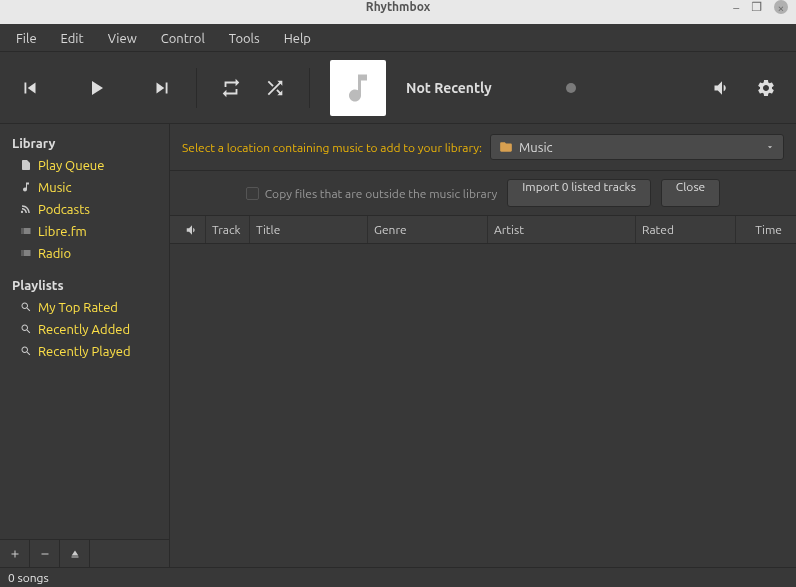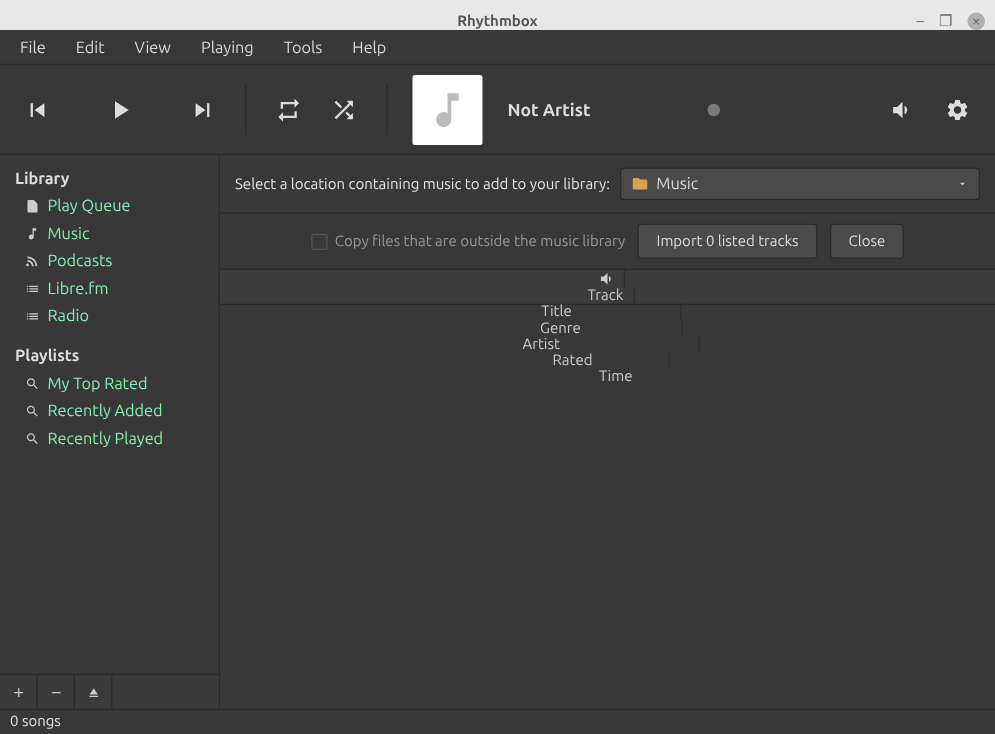--- a/index.html
+++ b/index.html
@@ -1,18 +1,18 @@
 <!DOCTYPE html>
 <html><head>
 <meta charset="utf-8">
 <style>
 * { box-sizing: border-box; margin: 0; padding: 0; font-family: "Ubuntu", "Segoe UI", sans-serif; }
 body { width: 796px; height: 587px; background: #383838; color: #d8d8d8; font-size: 13px; overflow: hidden; }
 
-.titlebar { height: 24px; background: #e8e8e8; display: flex; align-items: flex-end; padding: 0 8px; position: relative; }
+.titlebar { height: 24px; background: #e8e8e8; display: flex; align-items: flex-start; padding: 0 8px; position: relative; }
 .titlebar-title { position: absolute; left: 50%; transform: translateX(-50%); color: #555; font-weight: bold; font-size: 12px; }
 .window-controls { margin-left: auto; display: flex; gap: 12px; align-items: center; }
 .window-controls span { color: #666; font-size: 12px; cursor: pointer; }
 .close-btn { width: 14px; height: 14px; border-radius: 50%; background: #b0b0b0; display: flex; align-items: center; justify-content: center; font-size: 9px; color: #fff; }
 
 .menubar { height: 28px; background: #383838; display: flex; align-items: center; padding: 0 4px; gap: 0; border-bottom: 1px solid #2a2a2a; }
 .menubar-item { padding: 4px 12px; cursor: pointer; color: #d8d8d8; }
 
 .toolbar { height: 72px; background: #373737; display: flex; align-items: center; padding: 0 12px; gap: 8px; border-bottom: 1px solid #2a2a2a; }
 .toolbar-btn { width: 36px; height: 36px; display: flex; align-items: center; justify-content: center; cursor: pointer; color: #ddd; }
@@ -21,40 +21,40 @@
 .toolbar-gap { width: 14px; }
 .divider { width: 1px; height: 40px; background: #2a2a2a; margin: 0 8px; }
 .albumart { width: 56px; height: 56px; background: #fff; display: flex; align-items: center; justify-content: center; border-radius: 2px; margin-left: 4px; }
 .albumart svg { width: 36px; height: 36px; fill: #bbb; }
 .nowplaying { margin-left: 12px; font-weight: bold; color: #ddd; font-size: 14px; }
 .progress-dot { width: 10px; height: 10px; border-radius: 50%; background: #7a7a7a; margin-left: auto; margin-right: 120px; }
 .vol-btn svg, .gear-btn svg { width: 20px; height: 20px; fill: #ddd; }
 
 .main { display: flex; height: calc(587px - 24px - 28px - 72px - 20px); }
 
-.sidebar { width: 176px; background: #383838; border-right: 1px solid #2a2a2a; display: flex; flex-direction: column; }
+.sidebar { width: 192px; background: #383838; border-right: 1px solid #2a2a2a; display: flex; flex-direction: column; }
 .sidebar-content { flex: 1; overflow-y: auto; padding: 8px 0; }
 .sidebar-header { padding: 4px 12px; font-weight: bold; color: #ddd; font-size: 13px; }
-.sidebar-item { padding: 4px 12px 4px 20px; cursor: pointer; display: flex; align-items: center; gap: 6px; color: #86efac; }
+.sidebar-item { padding: 4px 12px 4px 20px; cursor: pointer; display: flex; align-items: center; gap: 6px; color: #fde047; }
 .sidebar-item svg { width: 12px; height: 12px; fill: #ccc; flex-shrink: 0; }
 .sidebar-footer { height: 28px; background: #3a3a3a; border-top: 1px solid #2a2a2a; display: flex; }
 .sidebar-footer-btn { width: 30px; display: flex; align-items: center; justify-content: center; cursor: pointer; color: #ccc; border-right: 1px solid #2a2a2a; }
 .sidebar-footer-btn svg { width: 12px; height: 12px; fill: #ccc; }
 
 .content { flex: 1; display: flex; flex-direction: column; background: #383838; }
 .importbar { padding: 10px 12px; display: flex; align-items: center; gap: 8px; border-bottom: 1px solid #2a2a2a; }
-.importbar-label { color: #e5e5e5; font-size: 12px; }
+.importbar-label { color: #eab308; font-size: 12px; }
 .location-select { flex: 1; height: 26px; background: #4a4a4a; border: 1px solid #2a2a2a; border-radius: 3px; display: flex; align-items: center; padding: 0 8px; gap: 6px; cursor: pointer; }
 .location-select svg { width: 14px; height: 14px; fill: #d8a050; }
 .location-select .chev { margin-left: auto; fill: #ccc; width: 10px; height: 10px; }
 .importactions { padding: 8px 12px; display: flex; align-items: center; justify-content: center; gap: 10px; border-bottom: 1px solid #2a2a2a; }
 .checkbox-row { display: flex; align-items: center; gap: 6px; color: #999; font-size: 12px; }
 .checkbox { width: 13px; height: 13px; border: 1px solid #555; background: #3a3a3a; border-radius: 2px; }
-.btn { height: 28px; padding: 0 14px; background: #4a4a4a; border: 1px solid #2a2a2a; border-radius: 3px; color: #ddd; font-size: 12px; cursor: pointer; display: flex; align-items: center; }
-.tableheader { height: 28px; background: #3c3c3c; border-bottom: 1px solid #2a2a2a; display: flex; align-items: center; padding: 0 8px; color: #ccc; font-size: 12px; flex-direction: column; }
+.btn { height: 28px; padding: 0 14px; background: #4a4a4a; border: 1px solid #2a2a2a; border-radius: 3px; color: #ddd; font-size: 12px; cursor: pointer; display: flex; align-items: flex-start; }
+.tableheader { height: 28px; background: #3c3c3c; border-bottom: 1px solid #2a2a2a; display: flex; align-items: center; padding: 0 8px; color: #ccc; font-size: 12px; }
 .th { border-right: 1px solid #2e2e2e; padding: 0 6px; height: 100%; display: flex; align-items: center; }
 .th.icon { width: 28px; justify-content: center; }
 .th.icon svg { width: 14px; height: 14px; fill: #ccc; }
 .th.track { width: 44px; }
 .th.title { width: 118px; }
 .th.genre { width: 120px; }
 .th.artist { width: 148px; }
 .th.album { width: 100px; flex: 1; }
 .th.time { width: 52px; justify-content: flex-end; border-right: none; }
 .tablebody { flex: 1; }
@@ -70,21 +70,21 @@
     <span>–</span>
     <span>❐</span>
     <span class="close-btn">×</span>
   </div>
 </div>
 
 <div class="menubar">
   <div class="menubar-item">File</div>
   <div class="menubar-item">Edit</div>
   <div class="menubar-item">View</div>
-  <div class="menubar-item">Playing</div>
+  <div class="menubar-item">Control</div>
   <div class="menubar-item">Tools</div>
   <div class="menubar-item">Help</div>
 </div>
 
 <div class="toolbar">
   <div class="toolbar-btn">
     <svg viewBox="0 0 24 24">
         <path d="M6 6h2v12H6zm3.5 6l8.5 6V6z"></path>
       </svg>
   </div>
@@ -110,21 +110,21 @@
     <svg viewBox="0 0 24 24">
         <path d="M10.59 9.17L5.41 4 4 5.41l5.17 5.17 1.42-1.41zM14.5 4l2.04 2.04L4 18.59 5.41 20 17.96 7.46 20 9.5V4h-5.5zm.33 9.41l-1.41 1.41 3.13 3.13L14.5 20H20v-5.5l-2.04 2.04-3.13-3.13z"></path>
       </svg>
   </div>
   <div class="divider"></div>
   <div class="albumart">
     <svg viewBox="0 0 24 24">
         <path d="M12 3v10.55c-.59-.34-1.27-.55-2-.55-2.21 0-4 1.79-4 4s1.79 4 4 4 4-1.79 4-4V7h4V3h-6z"></path>
       </svg>
   </div>
-  <div class="nowplaying">Not Artist</div>
+  <div class="nowplaying">Not Recently</div>
   <div class="progress-dot"></div>
   <div class="toolbar-btn vol-btn">
     <svg viewBox="0 0 24 24">
         <path d="M3 9v6h4l5 5V4L7 9H3zm13.5 3c0-1.77-1.02-3.29-2.5-4.03v8.05c1.48-.73 2.5-2.25 2.5-4.02z"></path>
       </svg>
   </div>
   <div class="toolbar-btn gear-btn">
     <svg viewBox="0 0 24 24">
         <path d="M19.14 12.94c.04-.3.06-.61.06-.94 0-.32-.02-.64-.07-.94l2.03-1.58c.18-.14.23-.41.12-.61l-1.92-3.32c-.12-.22-.37-.29-.59-.22l-2.39.96c-.5-.38-1.03-.7-1.62-.94l-.36-2.54c-.04-.24-.24-.41-.48-.41h-3.84c-.24 0-.43.17-.47.41l-.36 2.54c-.59.24-1.13.57-1.62.94l-2.39-.96c-.22-.08-.47 0-.59.22L2.74 8.87c-.12.21-.08.47.12.61l2.03 1.58c-.05.3-.09.63-.09.94s.02.64.07.94l-2.03 1.58c-.18.14-.23.41-.12.61l1.92 3.32c.12.22.37.29.59.22l2.39-.96c.5.38 1.03.7 1.62.94l.36 2.54c.05.24.24.41.48.41h3.84c.24 0 .44-.17.47-.41l.36-2.54c.59-.24 1.13-.56 1.62-.94l2.39.96c.22.08.47 0 .59-.22l1.92-3.32c.12-.22.07-.47-.12-.61l-2.01-1.58zM12 15.6c-1.98 0-3.6-1.62-3.6-3.6s1.62-3.6 3.6-3.6 3.6 1.62 3.6 3.6-1.62 3.6-3.6 3.6z"></path>
       </svg>

